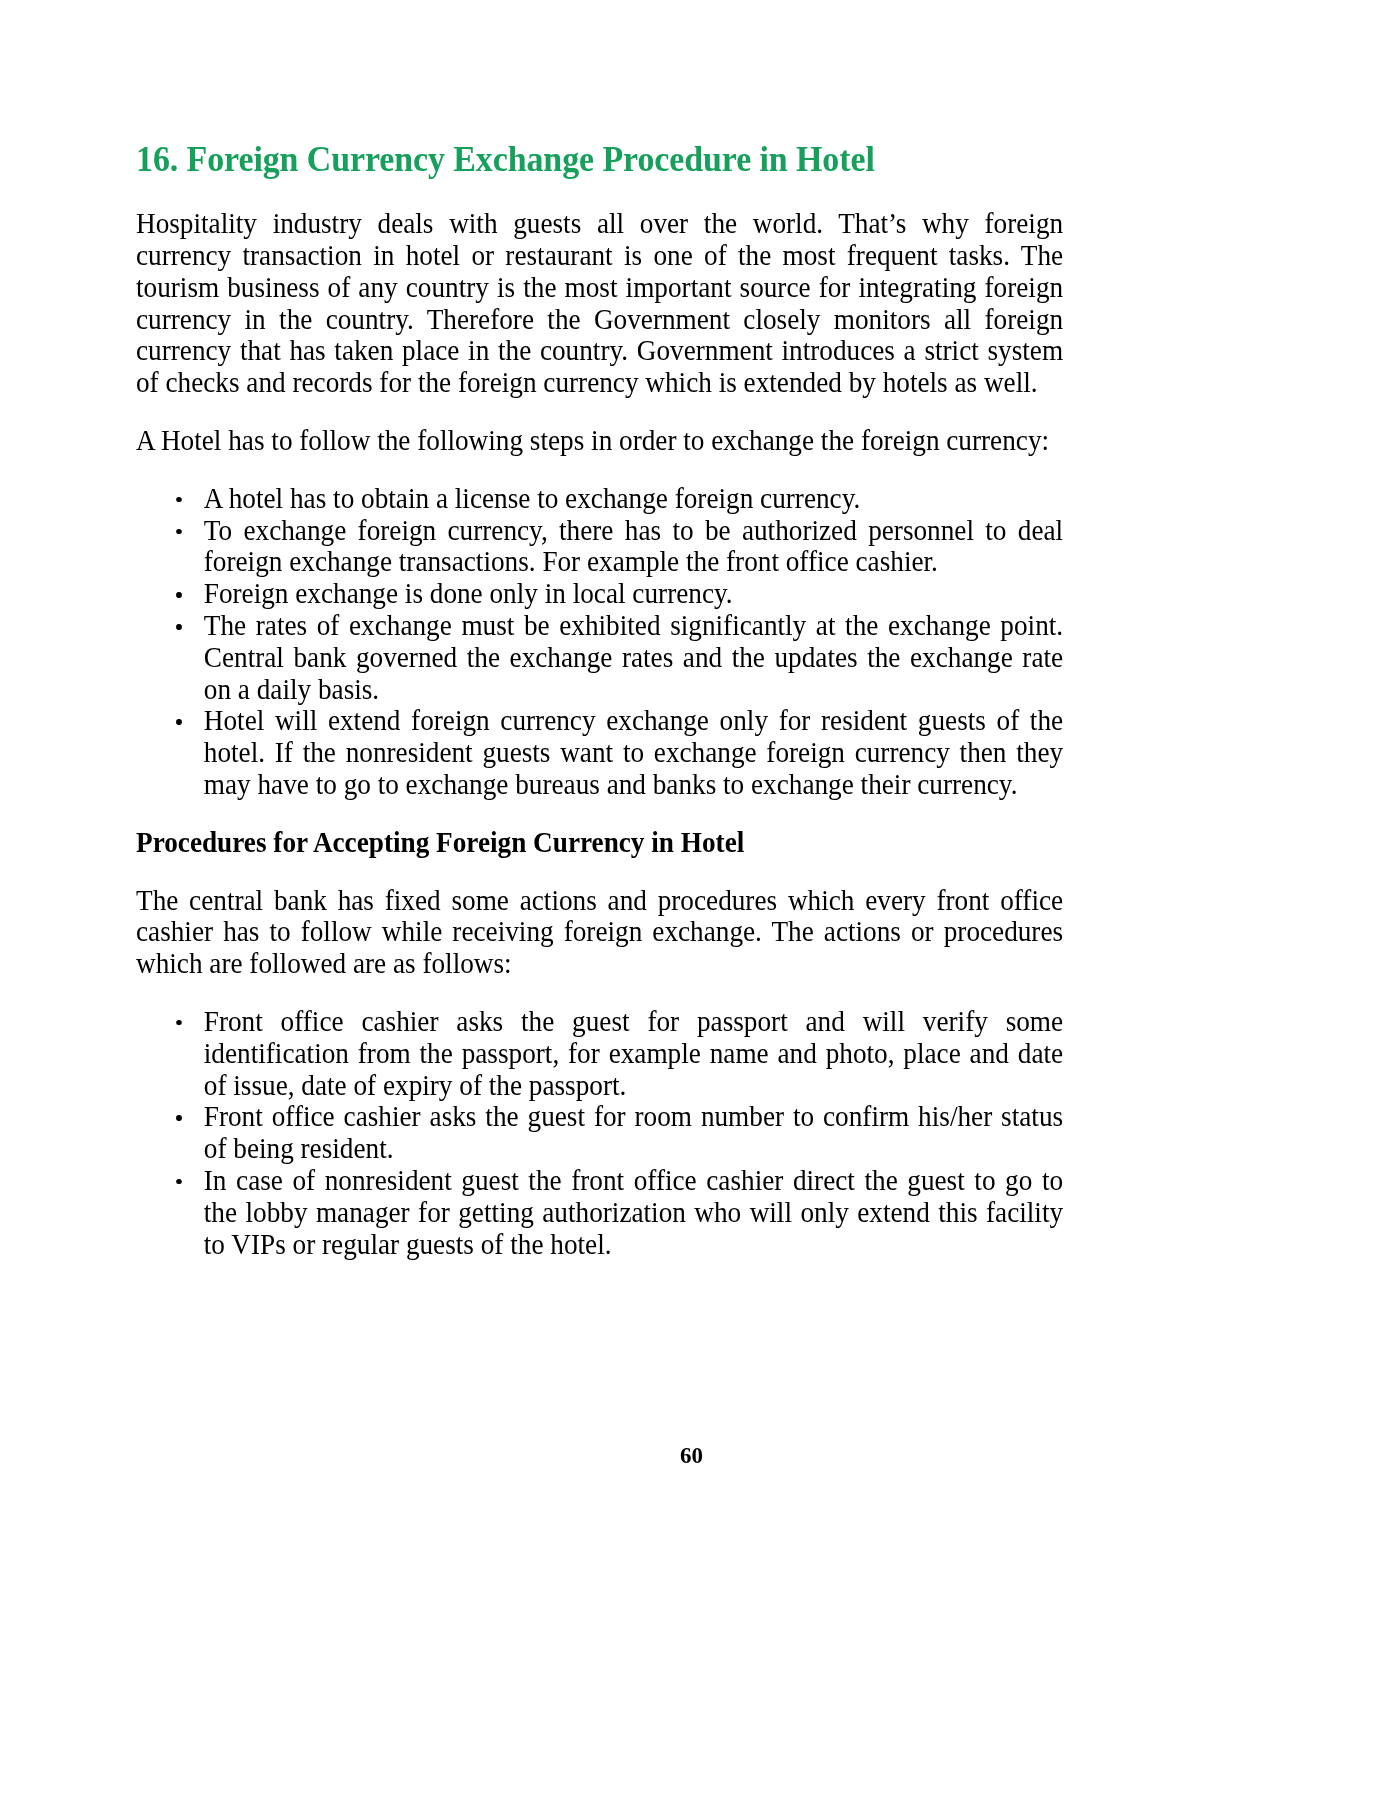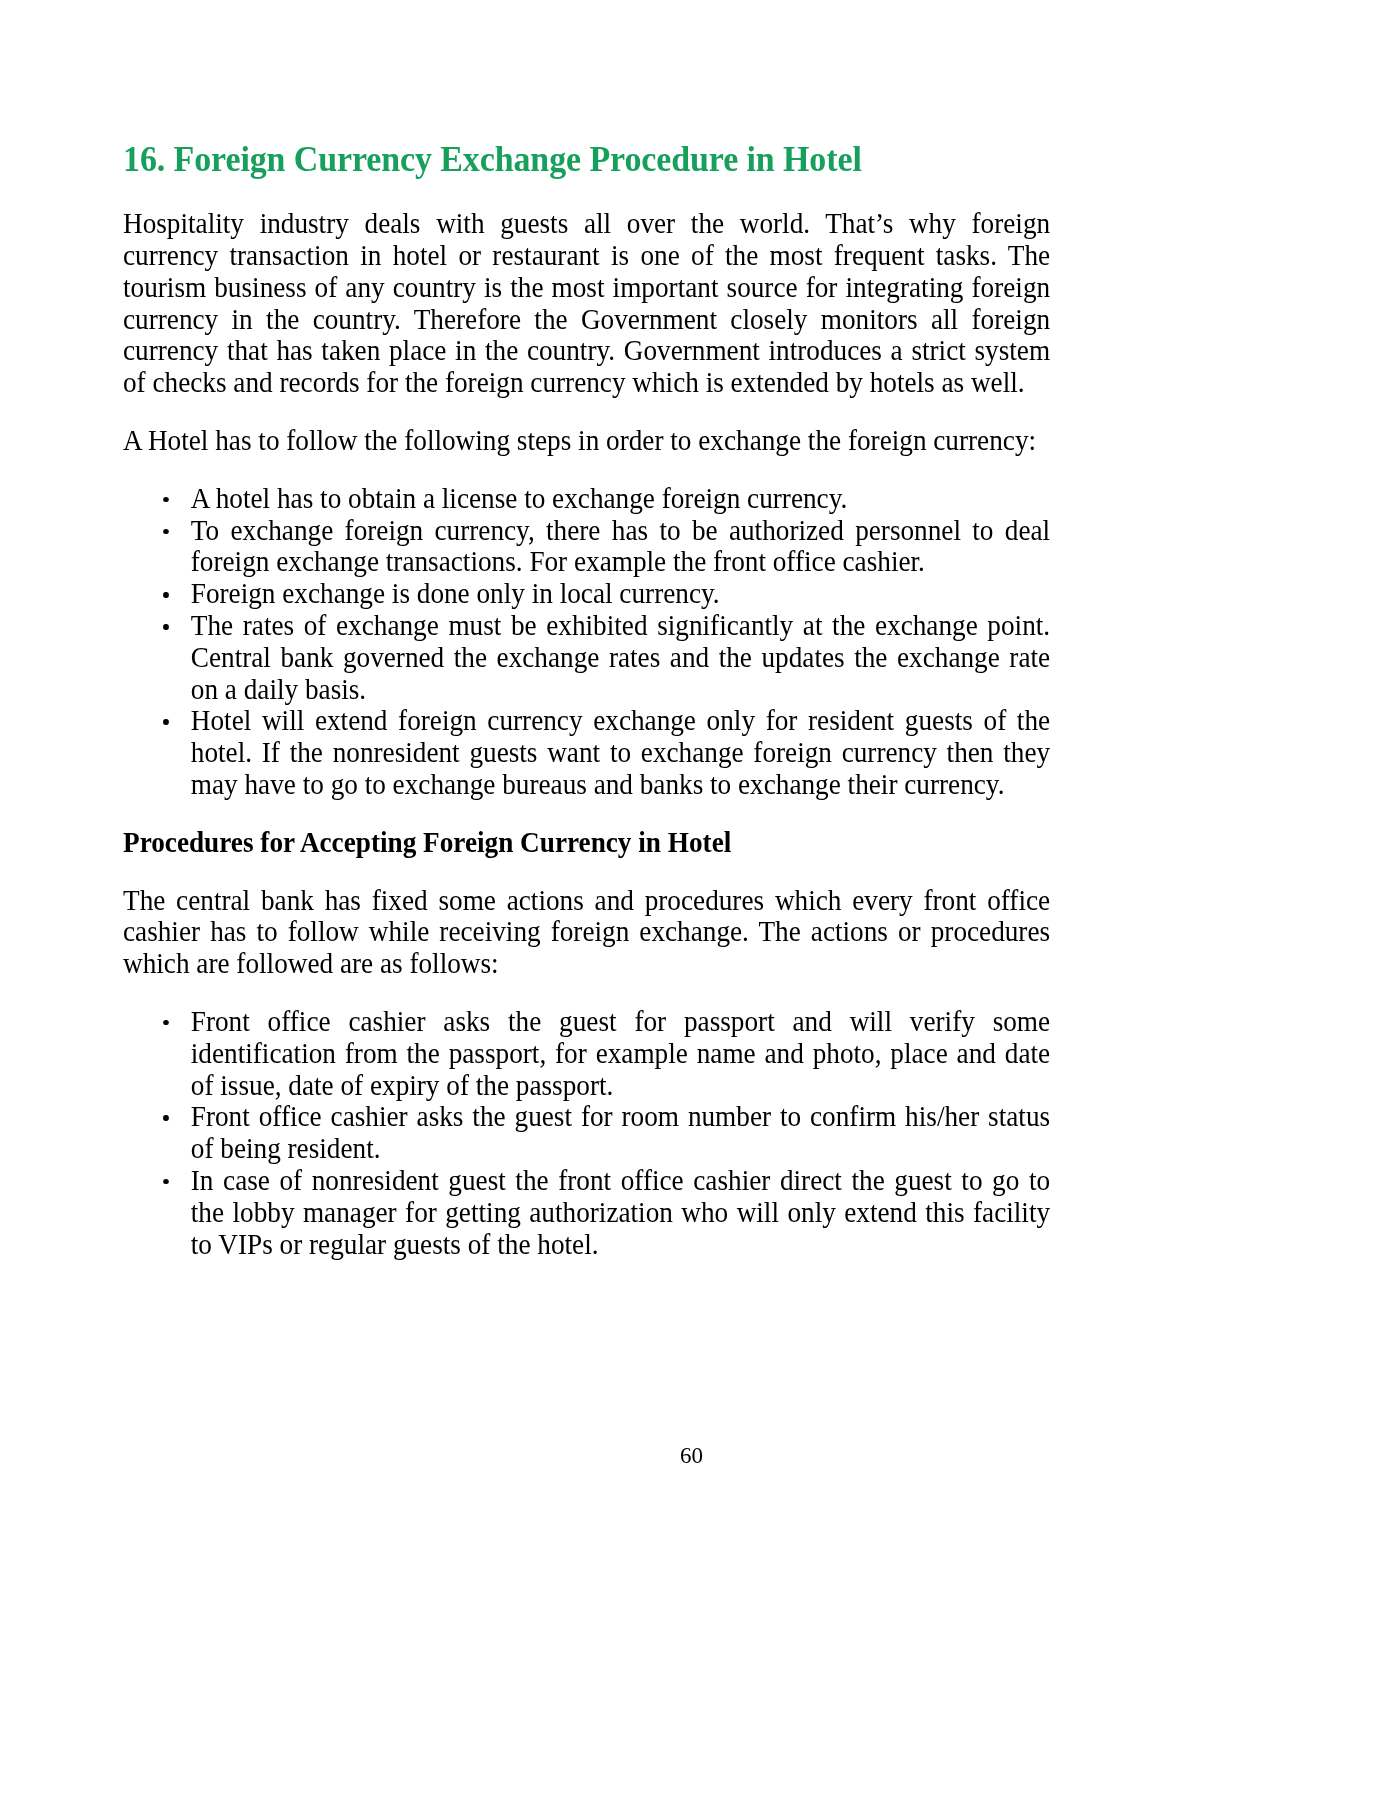--- a/index.html
+++ b/index.html
@@ -15,21 +15,21 @@
     position: relative;
     width: 1391px;
     height: 1800px;
     margin: 0 auto;
     background: #ffffff;
     box-sizing: border-box;
     overflow: hidden;
   }
   .content {
     position: absolute;
-    left: 123px;
+    left: 136px;
     top: 140px;
     width: 929px;
   }
 
   
   .doc-title {
     color: #17A05C;
     font-family: "Liberation Serif", "DejaVu Serif", serif;
     font-weight: bold;
     font-size: 35px;
@@ -102,20 +102,21 @@
   
   .page-number {
     position: absolute;
     left: 0;
     right: 8px;
     top: 1444px;
     text-align: center;
     font-size: 23px;
     line-height: 1;
     color: #000000;
+    font-weight: bold;
   }
 </style>
 </head>
 <body>
 
 <div class="page">
 
   <div class="content">
 
     <h1 class="doc-title">16. Foreign Currency Exchange Procedure in Hotel</h1>

